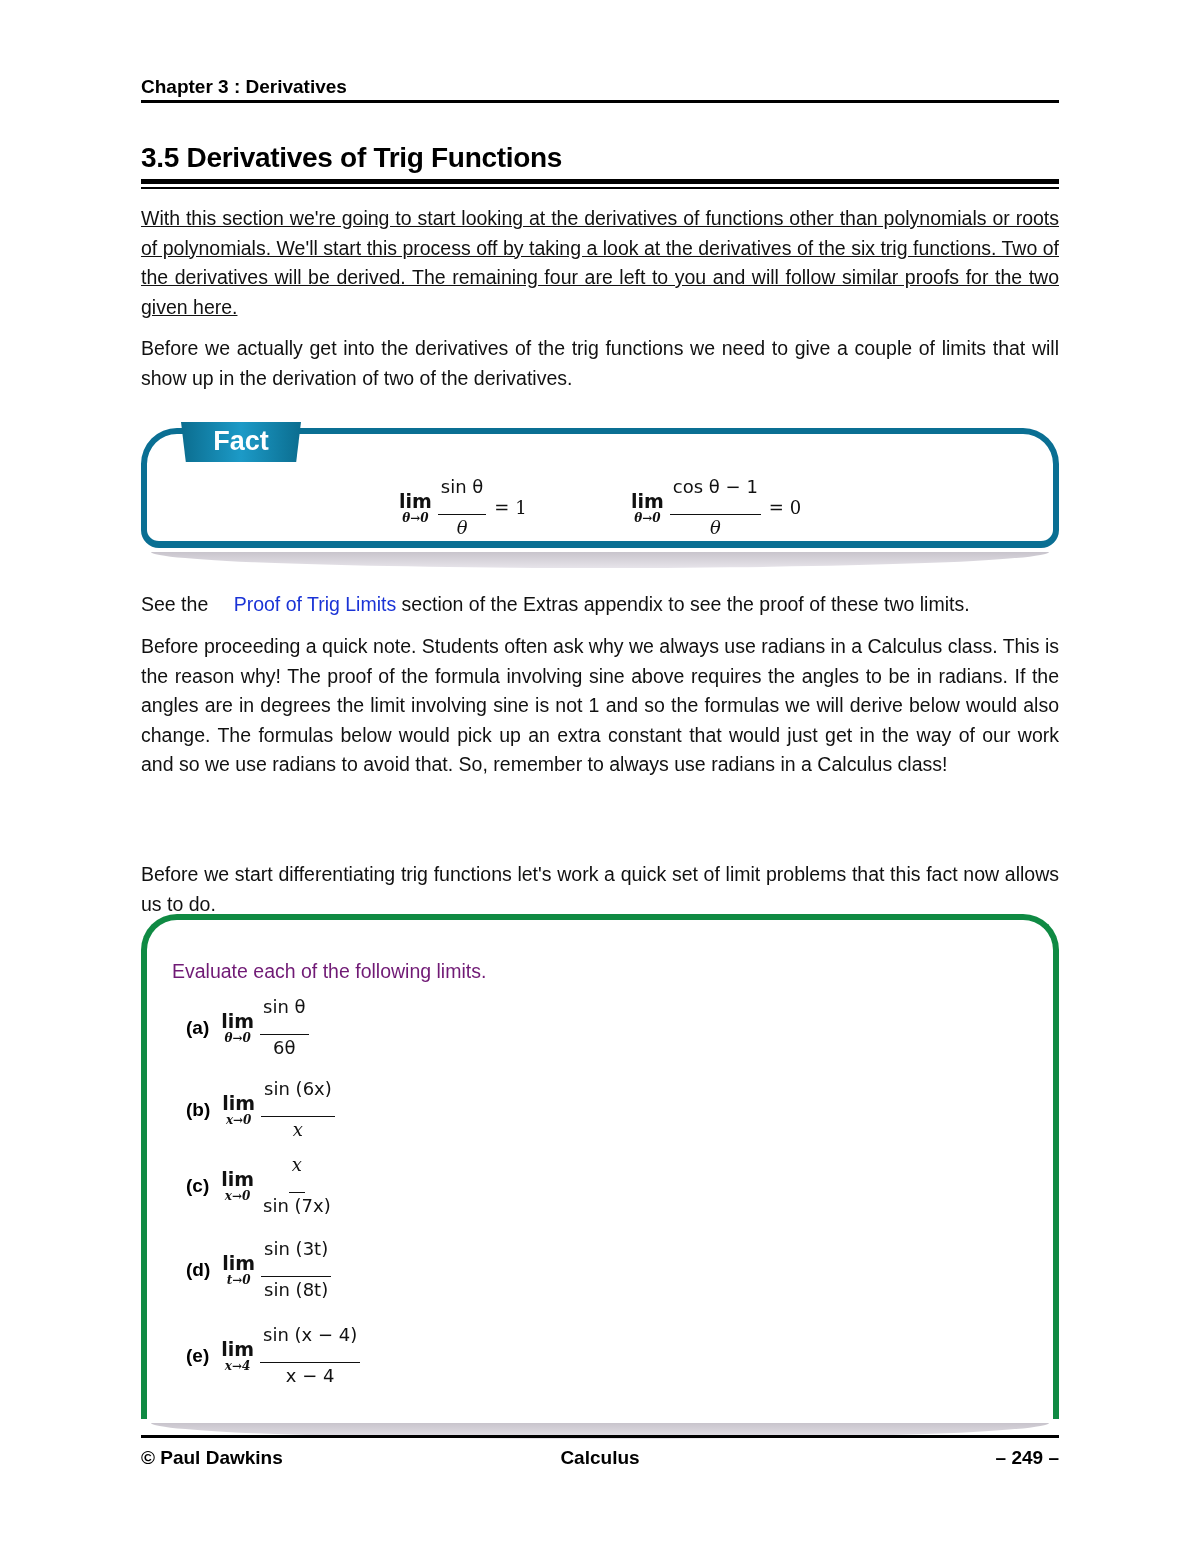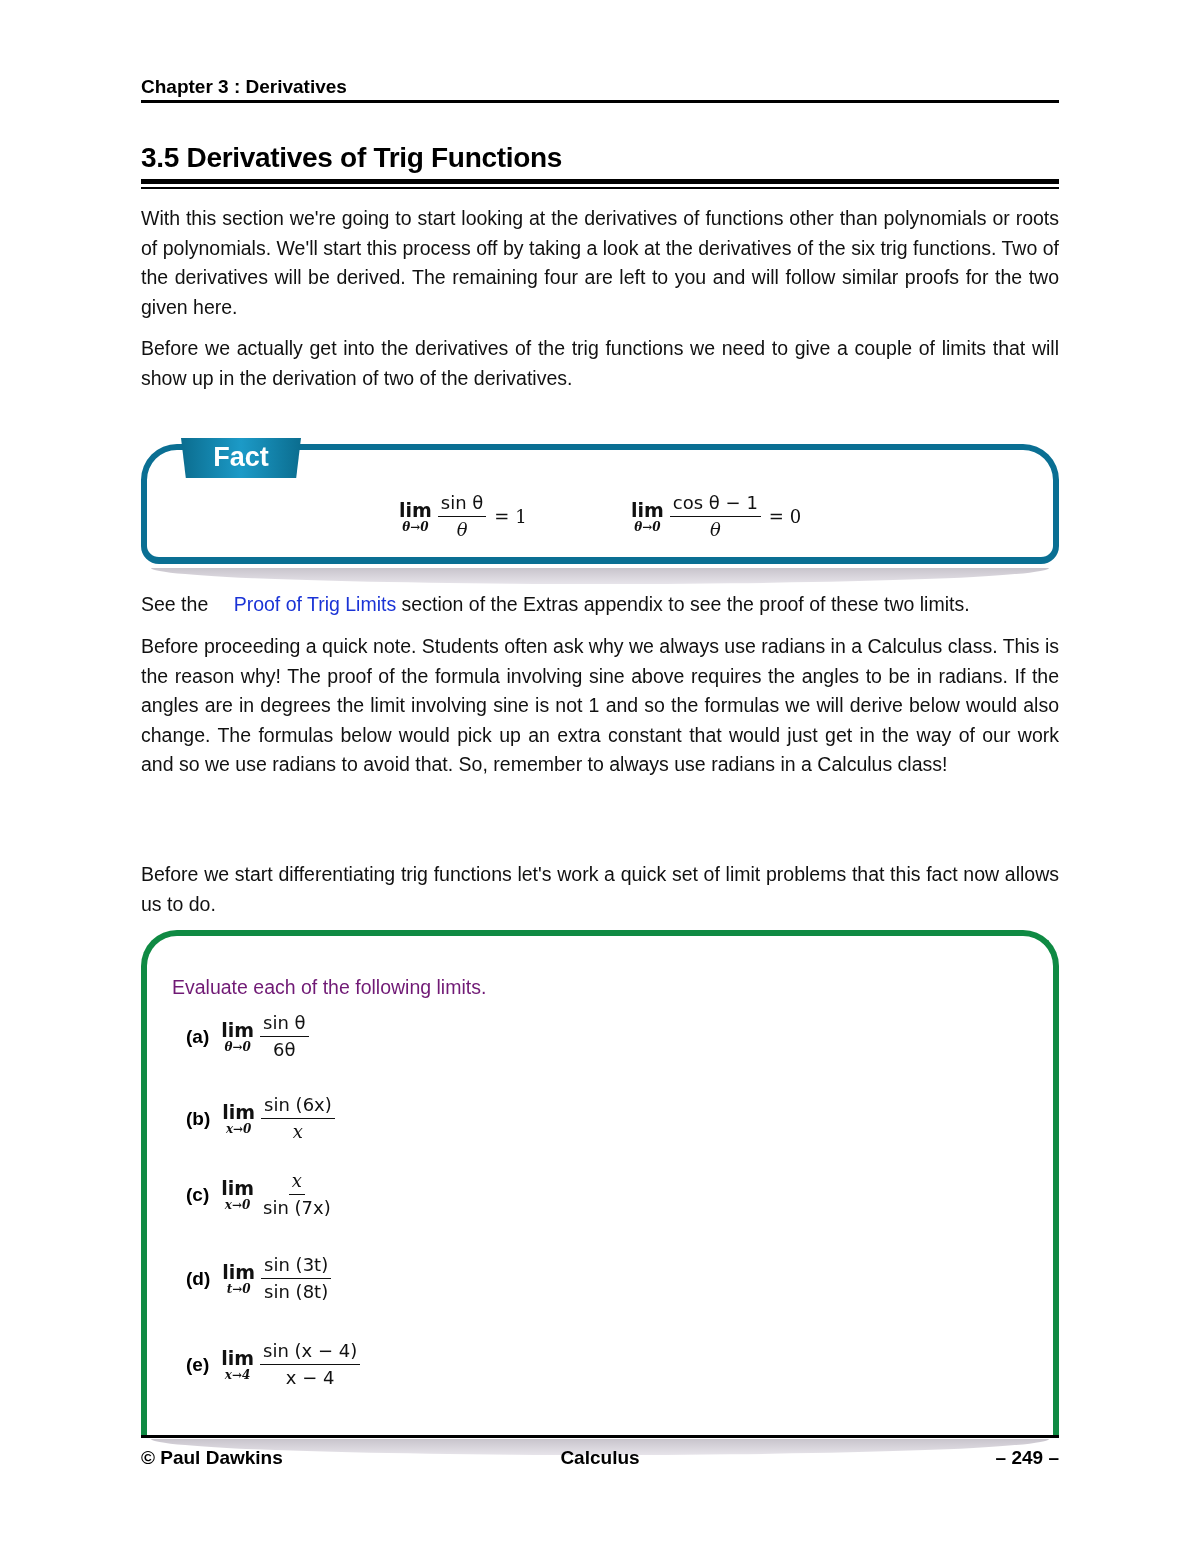--- a/index.html
+++ b/index.html
@@ -8,33 +8,33 @@
   .hdr .l { position:absolute; left:0; top:0; }
   .hdr .r { position:absolute; right:0; top:0; }
   .hdr-rule { position:absolute; left:141px; width:918px; top:100px; height:3px; background:#000; }
   .title { position:absolute; left:141px; top:142px; font-size:28px; font-weight:bold; letter-spacing:-0.3px; }
   .title-rule1 { position:absolute; left:141px; width:918px; top:179px; height:5px; background:#000; }
   .title-rule2 { position:absolute; left:141px; width:918px; top:187px; height:2px; background:#000; }
   .para { position:absolute; left:141px; width:918px; font-size:19.5px; line-height:29.5px; text-align:justify; color:#111; }
   .para a { color:#1a33d6; text-decoration:none;margin-left:20px; }
 
   
-  .box { position:absolute; left:141px; width:918px;margin-top:16px; }
+  .box { position:absolute; left:141px; width:918px; }
   .fact { top:428px; height:120px; }
   .box .frame { position:absolute; inset:0; border:6px solid #0a6f93; border-radius:36px 36px 18px 18px; border-bottom-width:7px; background:#fff; }
   .box .shadow { position:absolute; left:10px; right:10px; height:16px; background:linear-gradient(#c8c4cc,#e7e4ea); border-radius:0 0 50% 50% / 0 0 100% 100%; }
   .tab { position:absolute; top:-6px; height:40px; color:#fff; font-weight:bold; font-size:27px; line-height:38px; text-align:center; clip-path:polygon(0 0,100% 0,96% 100%,4% 100%); }
   .fact .tab { left:40px; width:120px; background:linear-gradient(90deg,#0b6d8f,#1c9ac7 50%,#0b6d8f); }
   .ex .tab { left:40px; width:205px; background:linear-gradient(90deg,#0c5f2e,#137a3e 50%,#0c5f2e); }
   .math { position:absolute; font-family:"DejaVu Sans", sans-serif; font-size:18px; display:flex; align-items:center; color:#111; }
   .lim { display:inline-flex; flex-direction:column; align-items:center; margin-right:6px;font-weight:bold; }
   .lim .w { font-size:19px; line-height:20px; }
   .lim .s { font-size:12px; font-style:italic; font-family:"DejaVu Serif", serif; line-height:14px; }
   .frac { display:inline-flex; flex-direction:column; align-items:center; }
-  .frac .n { padding:0 3px 2px; line-height:22px; border-bottom:1.5px solid #111; }
+  .frac .n { padding:0 3px 16px; line-height:22px; border-bottom:1.5px solid #111; }
   .frac .d { padding:2px 3px 0; line-height:22px; }
   .it { font-family:"DejaVu Serif", serif; font-style:italic; }
   .eq { margin-left:8px; font-family:"DejaVu Serif", serif; }
 
   
   .ex { top:914px; height:505px; }
   .ex .frame { border-color:#0f8a43; border-bottom:none; border-radius:36px 36px 0 0; }
   .ex-intro { position:absolute; left:31px; top:46px; font-size:19.5px; color:#701a75; }
   .part { position:absolute; left:45px; display:flex; align-items:center; }
   .part .lbl { font-weight:bold; font-size:19px; margin-right:12px; font-family:"Liberation Sans", sans-serif; }
@@ -51,21 +51,21 @@
 
 <div class="hdr">
   <span class="l">Chapter 3 : Derivatives</span>
 </div>
 <div class="hdr-rule"></div>
 
 <div class="title">3.5 Derivatives of Trig Functions</div>
 <div class="title-rule1"></div>
 <div class="title-rule2"></div>
 
-<div class="para" style="top:204px;">With this section we're going to start looking at the derivatives of functions other than polynomials or roots of polynomials. We'll start this process off by taking a look at the derivatives of the six trig functions. Two of the derivatives will be derived. The remaining four are left to you and will follow similar proofs for the two given here.</div>
+<div class="para" style="top:204px;text-decoration:underline;">With this section we're going to start looking at the derivatives of functions other than polynomials or roots of polynomials. We'll start this process off by taking a look at the derivatives of the six trig functions. Two of the derivatives will be derived. The remaining four are left to you and will follow similar proofs for the two given here.</div>
 <div class="para" style="top:334px;">Before we actually get into the derivatives of the trig functions we need to give a couple of limits that will show up in the derivation of two of the derivatives.</div>
 
 <div class="box fact">
   <div class="shadow" style="bottom:-20px;"></div>
   <div class="frame"></div>
   <div class="tab">Fact</div>
 
   <div class="math" style="left:258px; top:48px;">
     <span class="lim">
       <span class="w">lim</span>

